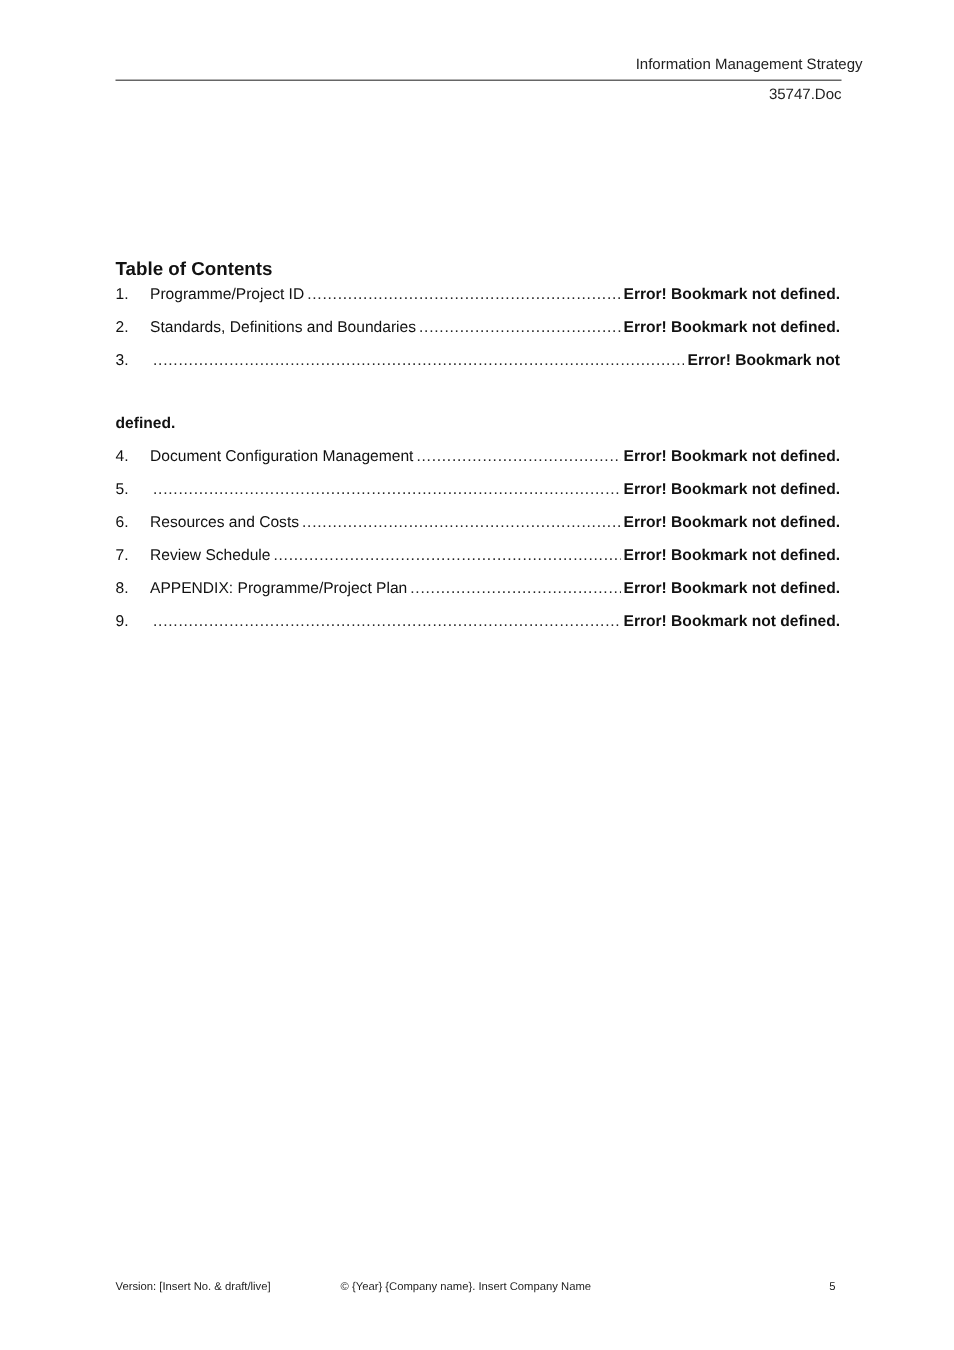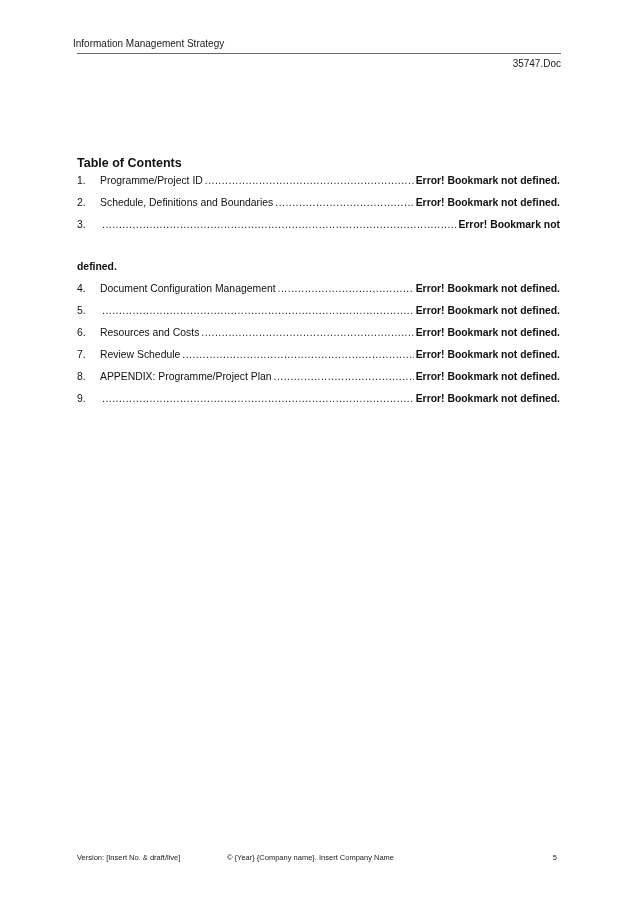--- a/index.html
+++ b/index.html
@@ -10,24 +10,24 @@
     body {
       width: 636px;
       height: 900px;
       position: relative;
       overflow: hidden;
       font-family: "Liberation Sans", "DejaVu Sans", sans-serif;
       color: #111111;
     }
     .header-title {
       position: absolute;
-      left: 73px;
+      left: 91px;
       width: 484px;
       top: 38px;
-      text-align: left;
+      text-align: right;
       font-size: 10px;
       color: #222;
     }
     .header-rule {
       position: absolute;
       left: 77px;
       width: 484px;
       top: 53px;
       height: 0;
       border-top: 1px solid #666;
@@ -37,21 +37,21 @@
       left: 77px;
       width: 484px;
       top: 58px;
       text-align: right;
       font-size: 10px;
       color: #222;
     }
     .toc {
       position: absolute;
       left: 77px;
-      top: 156px;
+      top: 172px;
       width: 483px;
     }
     .toc-heading {
       font-weight: bold;
       font-size: 12.5px;
       margin: 0 0 4px 0;
       color: #111;
     }
     .toc-entry {
       display: flex;
@@ -137,21 +137,21 @@
 
   <div class="toc-entry">
     <span class="toc-num">1.</span>
     <span class="toc-title">Programme/Project ID</span>
     <span class="toc-leader"></span>
     <span class="toc-page">Error! Bookmark not defined.</span>
   </div>
 
   <div class="toc-entry">
     <span class="toc-num">2.</span>
-    <span class="toc-title">Schedule, Definitions and Boundaries</span>
+    <span class="toc-title">Standards, Definitions and Boundaries</span>
     <span class="toc-leader"></span>
     <span class="toc-page">Error! Bookmark not defined.</span>
   </div>
 
   <div class="toc-entry wrap">
     <div class="line1">
       <span class="toc-num">3.</span>
       <span class="toc-leader"></span>
       <span class="toc-page">Error! Bookmark not</span>
     </div>

